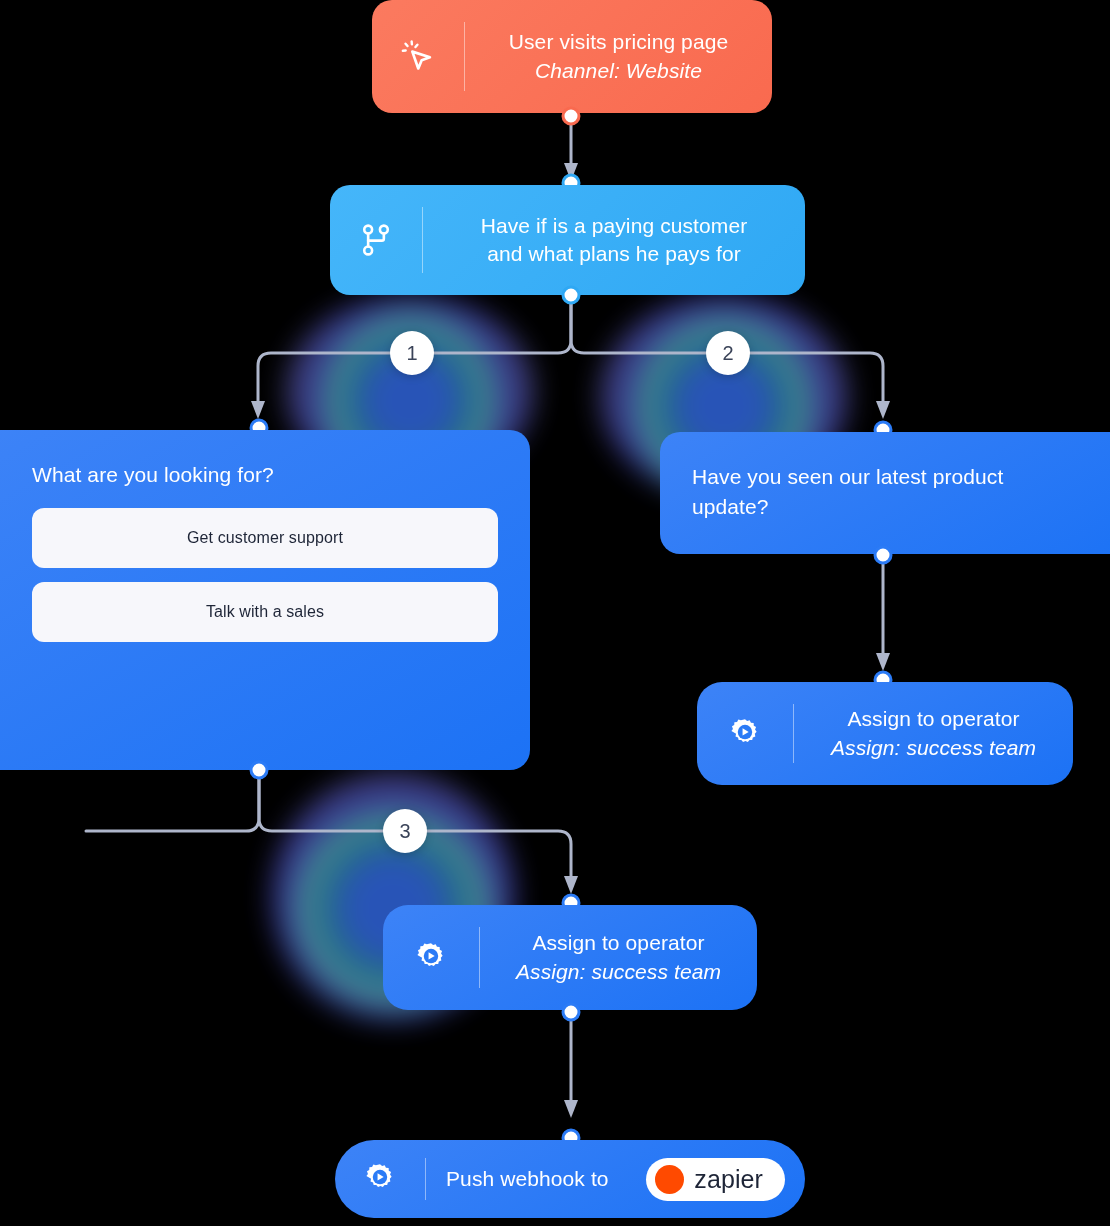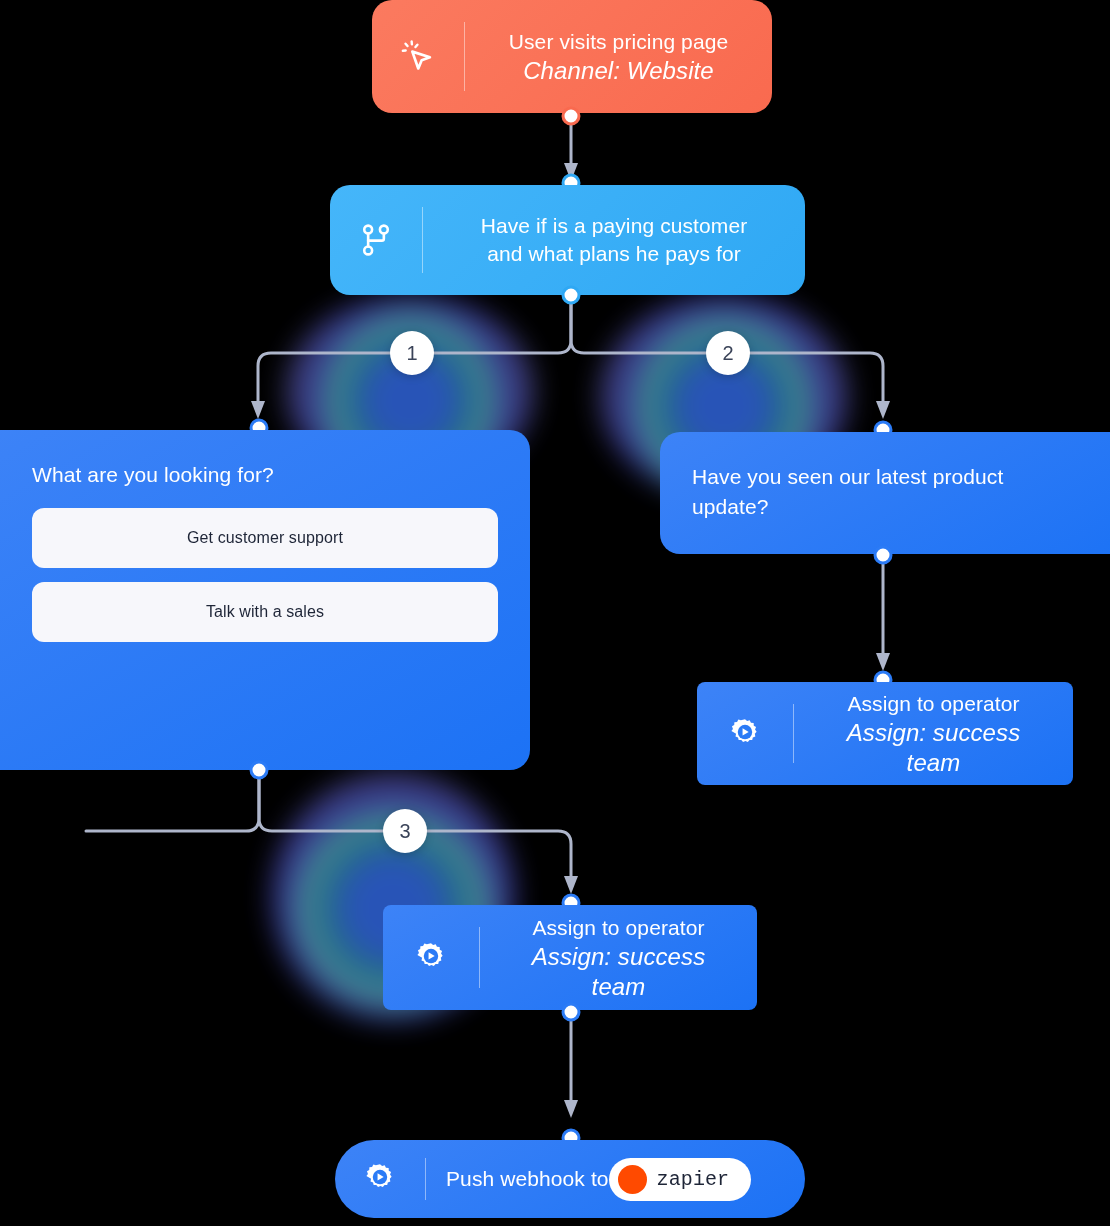--- a/index.html
+++ b/index.html
@@ -59,21 +59,21 @@
   .node.orange {
     background: linear-gradient(135deg, #FB7A5F 0%, #F96A4F 100%);
     border-radius: 20px;
   }
   .node.lightblue {
     background: linear-gradient(135deg, #45B6FA 0%, #2FA8F4 100%);
     border-radius: 20px;
   }
   .node.blue {
     background: linear-gradient(150deg, #3D83F7 0%, #1C72F5 100%);
-    border-radius: 8px;
+    border-radius: 25px;
   }
 
   .node-icon {
     width: 92px;
     min-width: 92px;
     display: flex;
     align-items: center;
     justify-content: center;
   }
   .node-icon svg { display: block; }
@@ -89,21 +89,21 @@
     text-align: center;
   }
   .node-title {
     font-size: 21px;
     line-height: 28px;
     font-weight: 400;
     color: #ffffff;
     letter-spacing: .1px;
   }
   .node-sub {
-    font-size: 24px;
+    font-size: 21px;
     line-height: 30px;
     font-style: italic;
     color: #ffffff;
     letter-spacing: .1px;
   }
 
   
   .qcard {
     position: absolute;
     box-sizing: border-box;
@@ -168,42 +168,41 @@
     align-items: center;
     justify-content: center;
     transform: translate(-50%, -50%);
     box-shadow: 0 2px 8px rgba(0,0,0,0.18);
   }
 
   
   .zap-row {
     display: flex;
     align-items: center;
-    justify-content: flex-start;
+    justify-content: space-between;
     gap: 0;
   }
   .zap-pill {
     display: inline-flex;
     align-items: center;
     gap: 10px;
     background: #ffffff;
     border-radius: 999px;
     padding: 7px 22px 7px 9px;
   }
   .zap-dot {
     width: 29px;
     height: 29px;
     border-radius: 50%;
     background: #FF4A00;
   }
   .zap-label {
     color: #1E2537;
-    font-size: 20px;
-    letter-spacing: .1px;
-    font-family: Liberation Mono, monospace;
+    font-size: 25px;
+    letter-spacing: .1px;
   }
 </style>
 </head>
 <body>
 
 <div id="canvas">
 
   <div class="blob" style="left:286px; top:296px; width:248px; height:190px;"></div>
   <div class="blob" style="left:600px; top:296px; width:248px; height:200px;"></div>
   <div class="blob" style="left:272px; top:772px; width:242px; height:248px;"></div>

